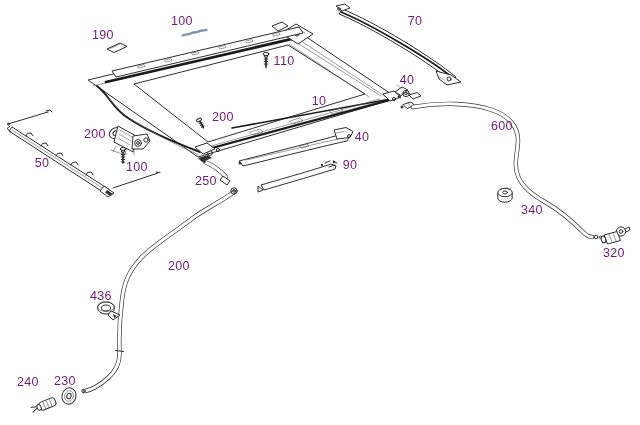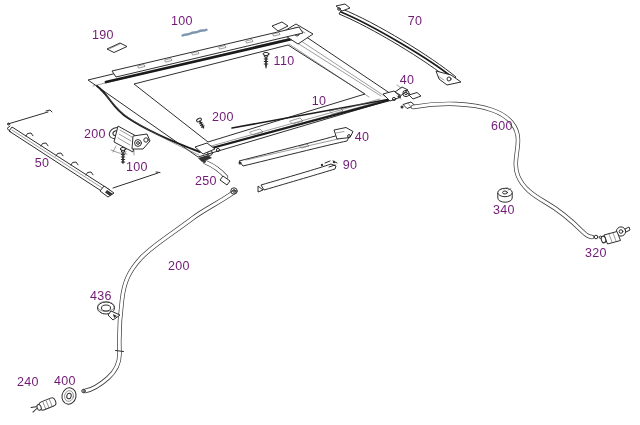--- a/index.html
+++ b/index.html
@@ -233,19 +233,19 @@
   <span class="plbl" style="left:407px;top:80px">40</span>
   <span class="plbl" style="left:319px;top:101px">10</span>
   <span class="plbl" style="left:502px;top:126px">600</span>
   <span class="plbl" style="left:223px;top:117px">200</span>
   <span class="plbl" style="left:95px;top:134px">200</span>
   <span class="plbl" style="left:362px;top:137px">40</span>
   <span class="plbl" style="left:42px;top:163px">50</span>
   <span class="plbl" style="left:137px;top:167px">100</span>
   <span class="plbl" style="left:350px;top:165px">90</span>
   <span class="plbl" style="left:206px;top:181px">250</span>
-  <span class="plbl" style="left:504px;top:210px">340</span>
-  <span class="plbl" style="left:596px;top:253px">320</span>
+  <span class="plbl" style="left:532px;top:210px">340</span>
+  <span class="plbl" style="left:614px;top:253px">320</span>
   <span class="plbl" style="left:179px;top:266px">200</span>
   <span class="plbl" style="left:101px;top:296px">436</span>
-  <span class="plbl" style="left:65px;top:381px">400</span>
+  <span class="plbl" style="left:65px;top:381px">230</span>
   <span class="plbl" style="left:28px;top:382px">240</span>
 </div>
 
 </body></html>

